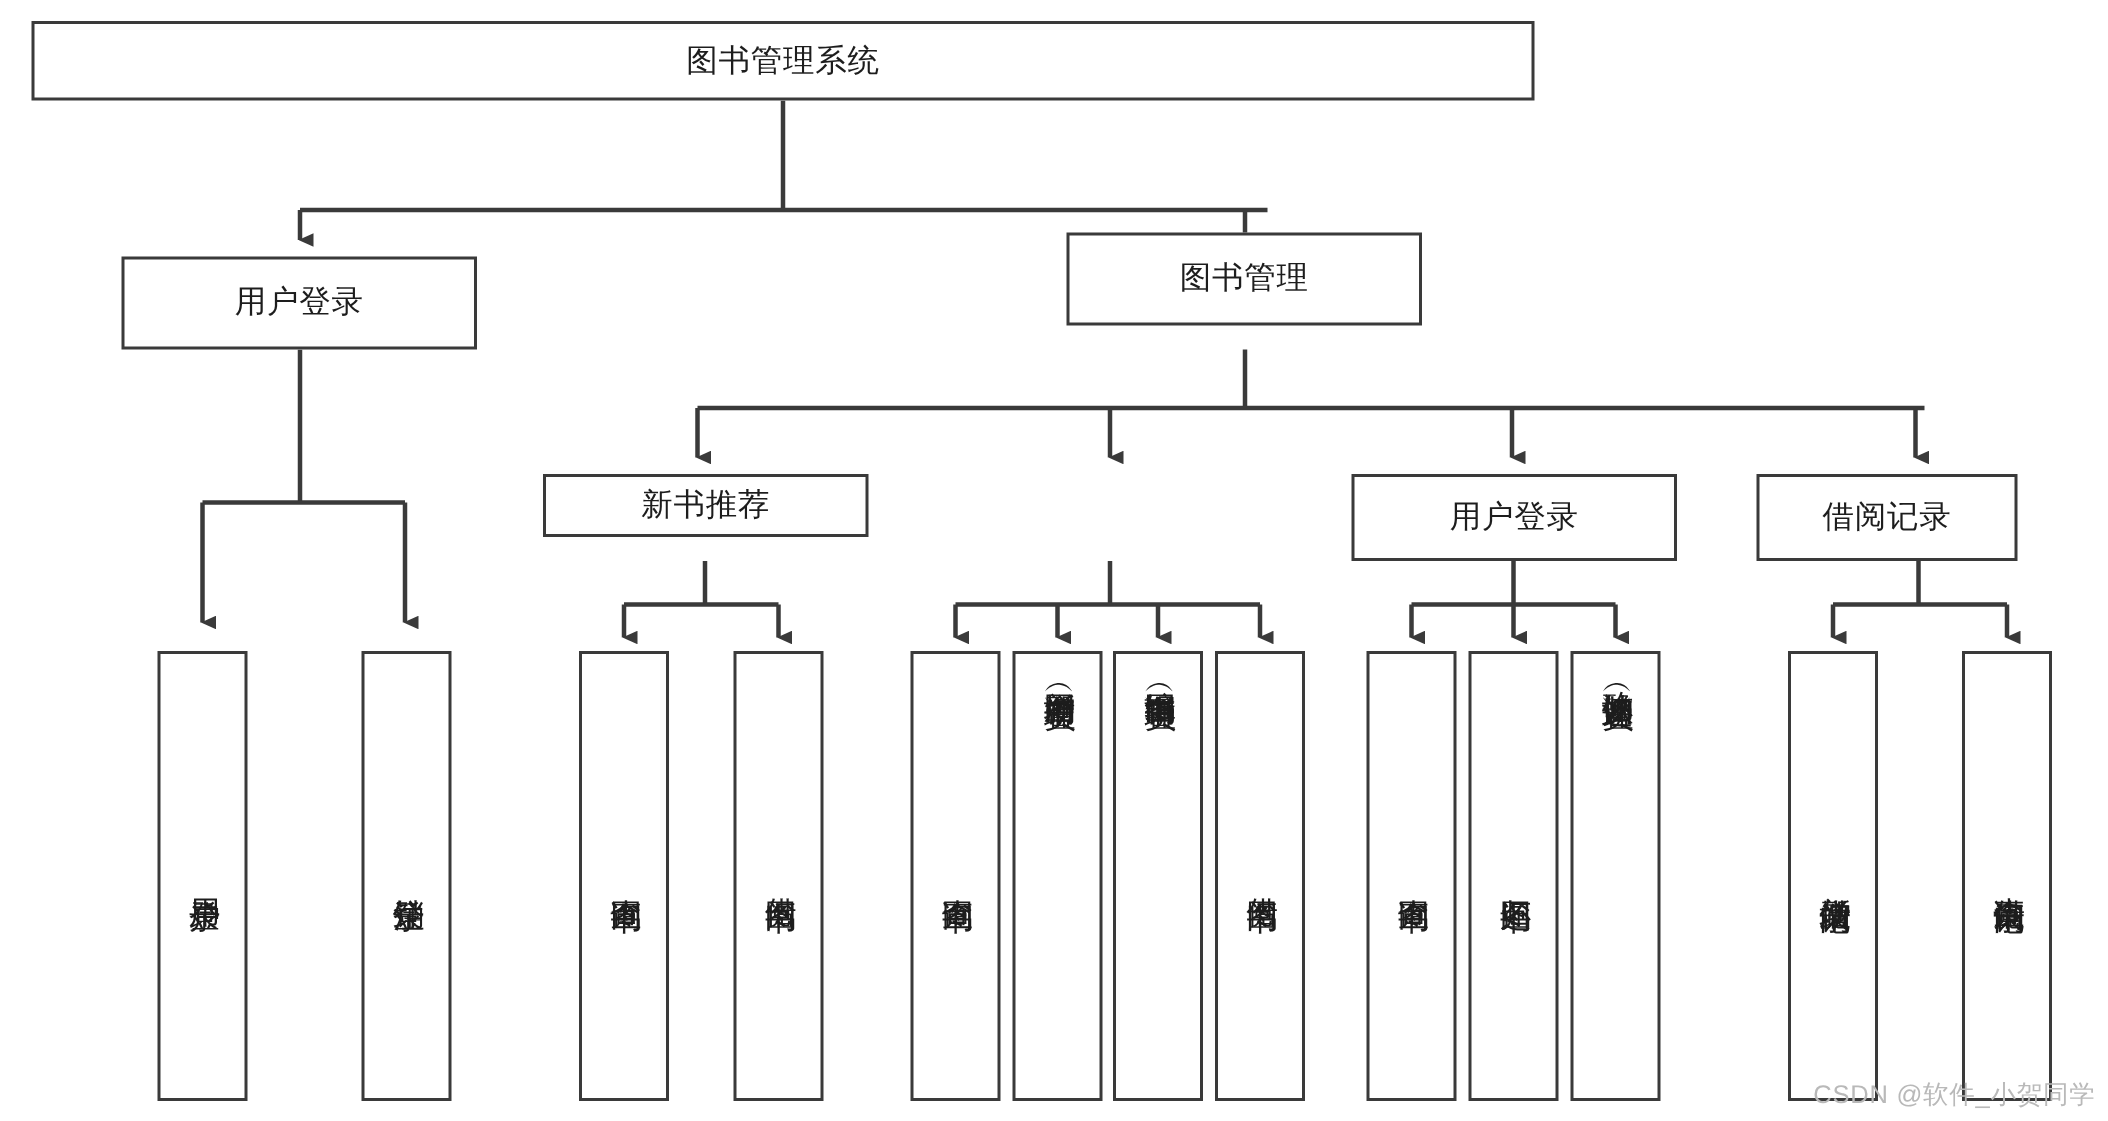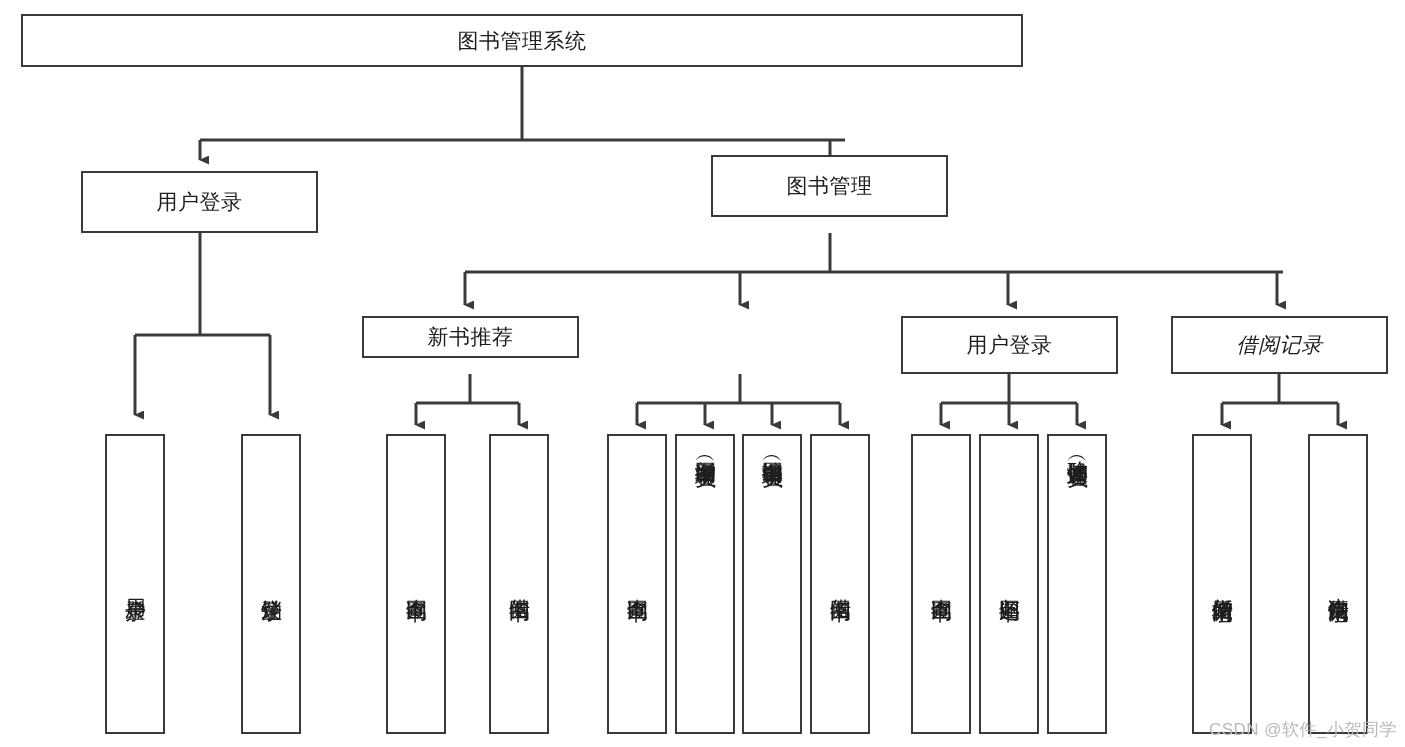--- a/index.html
+++ b/index.html
@@ -138,21 +138,21 @@
   <div class="node-box" style="left:711px; top:155px; width:237px; height:62px;">
     <span class="node-label-h">图书管理</span>
   </div>
 
   <div class="node-box" style="left:362px; top:316px; width:217px; height:42px;">
     <span class="node-label-h">新书推荐</span>
   </div>
   <div class="node-box" style="left:901px; top:316px; width:217px; height:58px;">
     <span class="node-label-h">用户登录</span>
   </div>
-  <div class="node-box" style="left:1171px; top:316px; width:217px; height:58px;font-style:italic;">
+  <div class="node-box" style="left:1171px; top:316px; width:174px; height:58px;">
     <span class="node-label-h">借阅记录</span>
   </div>
 
   <div class="node-box leaf-box centered" style="left:105px; top:434px; width:60px; height:300px;">
     <span class="node-label-v">用户登录</span>
   </div>
   <div class="node-box leaf-box centered" style="left:241px; top:434px; width:60px; height:300px;">
     <span class="node-label-v">注销登录</span>
   </div>
 

